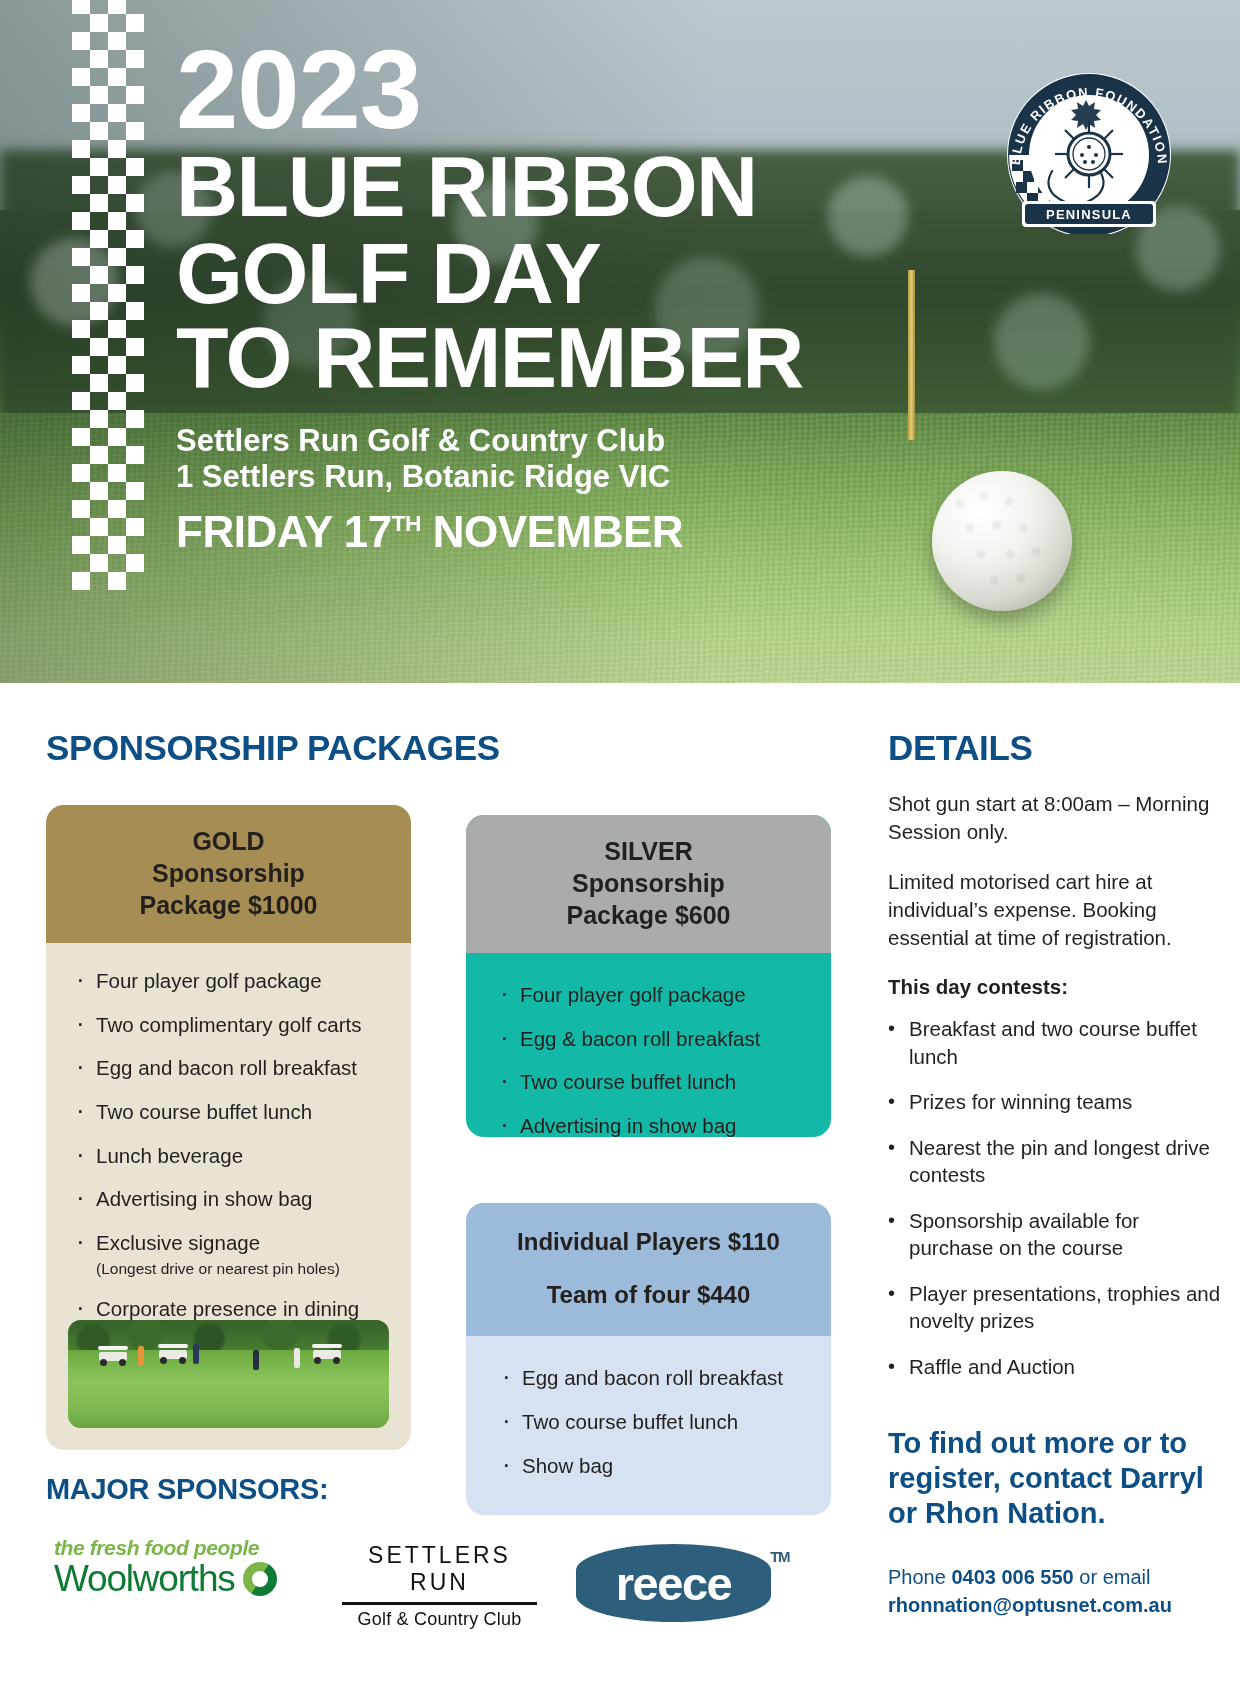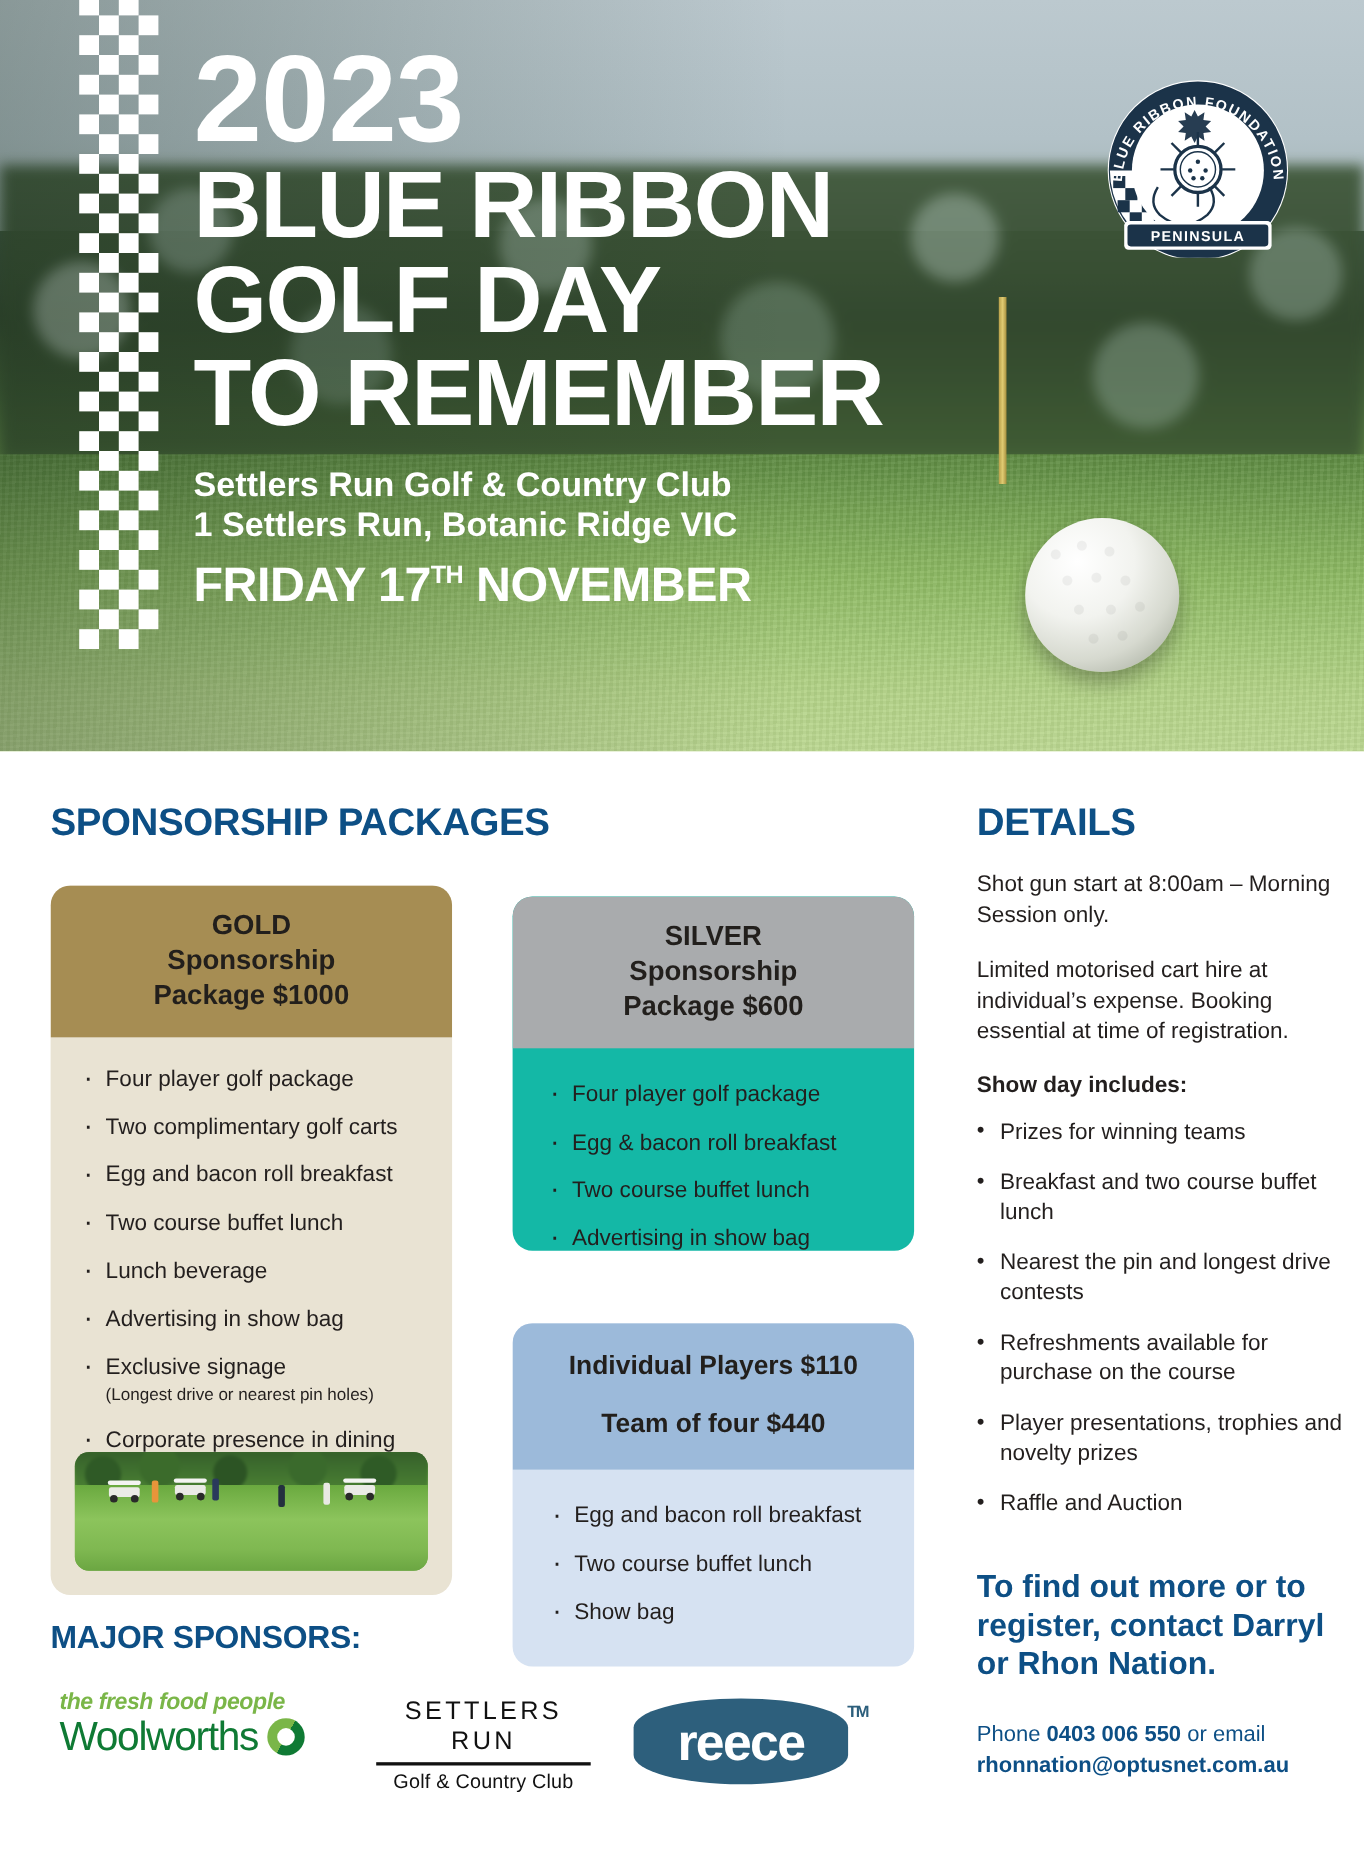--- a/index.html
+++ b/index.html
@@ -483,26 +483,26 @@
           </div>
         </div>
 
       </div>
     </div>
 
     <div class="col-right">
       <div class="sec-title">DETAILS</div>
       <p class="det-p">Shot gun start at 8:00am – Morning Session only.</p>
       <p class="det-p">Limited motorised cart hire at individual’s expense. Booking essential at time of registration.</p>
-      <div class="det-strong">Show day includes:</div>
+      <div class="det-strong">This day contests:</div>
       <ul class="bullets" id="includes-list">
+          <li>Breakfast and two course buffet lunch</li>
           <li>Prizes for winning teams</li>
-          <li>Breakfast and two course buffet lunch</li>
           <li>Nearest the pin and longest drive contests</li>
-          <li>Refreshments available for purchase on the course</li>
+          <li>Sponsorship available for purchase on the course</li>
           <li>Player presentations, trophies and novelty prizes</li>
           <li>Raffle and Auction</li>
         </ul>
       <div class="cta">To find out more or to register, contact Darryl or Rhon Nation.</div>
       <div class="contact">
         <span>Phone </span><b>0403 006 550</b><span> or email</span><br>
         <span class="mail">rhonnation@optusnet.com.au</span>
       </div>
     </div>
 

